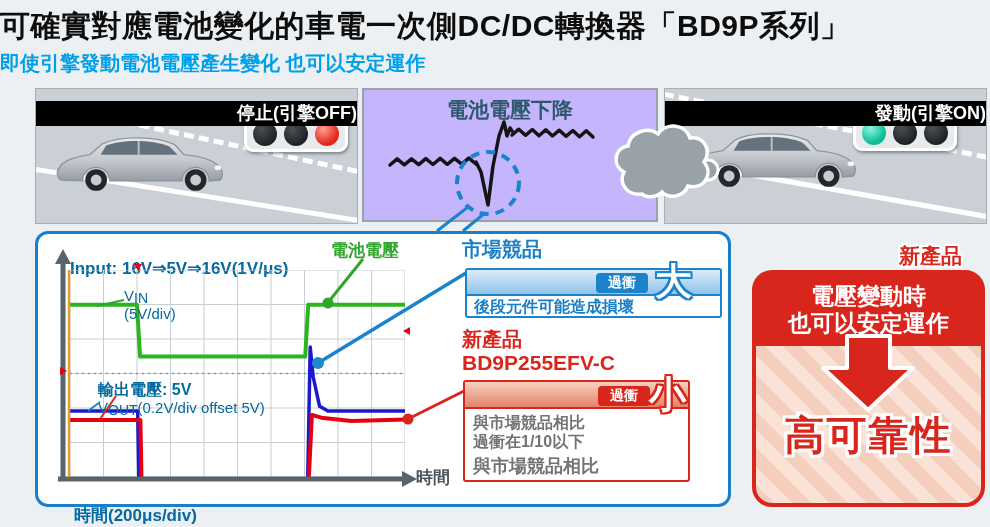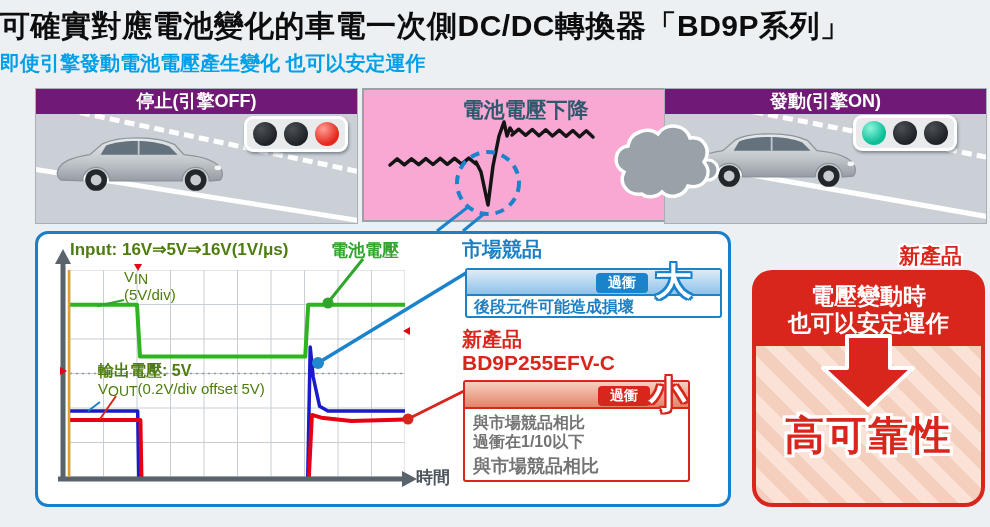--- a/index.html
+++ b/index.html
@@ -6,36 +6,36 @@
   body{font-family:"Liberation Sans",sans-serif;background:#dfe3e8;}
   .page{position:relative;width:990px;height:527px;background:#edf0f3;overflow:hidden;}
   .abs{position:absolute;}
 
   
   .title{left:0;top:6px;width:990px;font-size:30px;font-weight:bold;color:#0d0d0d;letter-spacing:.5px;}
   .subtitle{left:0;top:50px;width:990px;font-size:20px;font-weight:bold;color:#00a0e9;}
 
   
   .scene{background:#cad0d6;border:1px solid #a8b0b6;overflow:hidden;}
-  .scene-header{position:absolute;left:0;top:0;width:100%;height:25px;background:#701a75;color:#fff;
-    font-size:18px;font-weight:bold;text-align:center;line-height:25px;}
+  .scene-header{position:absolute;left:0;top:12px;width:100%;height:25px;background:#000000;color:#fff;
+    font-size:18px;font-weight:bold;text-align:right;line-height:25px;}
   .dash-line{position:absolute;width:420px;border-top:5px dashed #fff;}
   .edge-line{position:absolute;width:420px;height:5px;background:#fff;}
-  .mid-panel{background:#f9a8d4;border:2px solid #9aa2a8;padding-left:31px;}
+  .mid-panel{background:#c4b5fd;border:2px solid #9aa2a8;}
   .mid-title{position:absolute;left:0;top:6px;width:100%;text-align:center;font-size:21px;font-weight:bold;color:#2e586c;}
 
   .tl{position:absolute;display:flex;gap:7px;align-items:center;padding:3px 6px;background:#e9eaeb;
     border:3px solid #fff;border-radius:9px;box-shadow:1px 2px 3px rgba(40,50,60,.45);}
   .lamp{width:24px;height:24px;border-radius:50%;background:radial-gradient(circle at 35% 30%,#4a4f54,#1e2226 70%);}
   .tl[data-lit="red"] .lamp:nth-child(3){background:radial-gradient(circle at 35% 30%,#ff9d94,#e3291d 65%);}
   .tl[data-lit="green"] .lamp:nth-child(1){background:radial-gradient(circle at 35% 30%,#8df5dd,#0cbd96 65%);}
 
   
   .main-panel{left:35px;top:231px;width:696px;height:276px;background:#fff;border:3px solid #1a7fc8;border-radius:13px;box-sizing:border-box;}
-  .scope-text{color:#4d7c0f;}
+  .scope-text{color:#0369a1;margin-top:19px;}
   .input-label{left:70px;top:239px;font-size:17px;font-weight:600;}
   .battery-label{left:331px;top:239px;font-size:17px;font-weight:bold;color:#2fa52c;}
   .vin-label{left:124px;top:269px;font-size:15px;line-height:16px;}
   .vout-label{left:98px;top:362px;font-size:15px;line-height:18px;}
   .vout-label b{font-size:16px;font-weight:600;}
   sub.sc{font-size:14px;vertical-align:-2px;letter-spacing:0;}
   .time-scale{left:74px;top:485px;font-size:17px;font-weight:600;}
   .time-axis{left:416px;top:466px;font-size:17px;font-weight:600;color:#4a545c;}
   .plot-wrap{left:70px;top:270px;width:335px;height:207px;}
   .plot-wrap svg{position:absolute;left:0;top:0;}
@@ -190,20 +190,21 @@
   </div>
 
   <div class="abs scope-text vin-label">
     <span>V</span><sub class="sc">IN</sub><br>
     <span>(5V/div)</span>
   </div>
   <div class="abs scope-text vout-label">
     <b>輸出電壓: 5V</b><br>
     <span>V</span><sub class="sc">OUT</sub><span>(0.2V/div offset 5V)</span>
   </div>
+  <div class="abs scope-text time-scale">時間(200μs/div)</div>
   <div class="abs time-axis">時間</div>
 
   <div class="abs comp-title">市場競品</div>
   <div class="abs blue-box">
     <div class="band"></div>
     <div class="badge">過衝</div>
     <div class="big-char">大</div>
     <div class="box-desc">後段元件可能造成損壞</div>
   </div>
 

